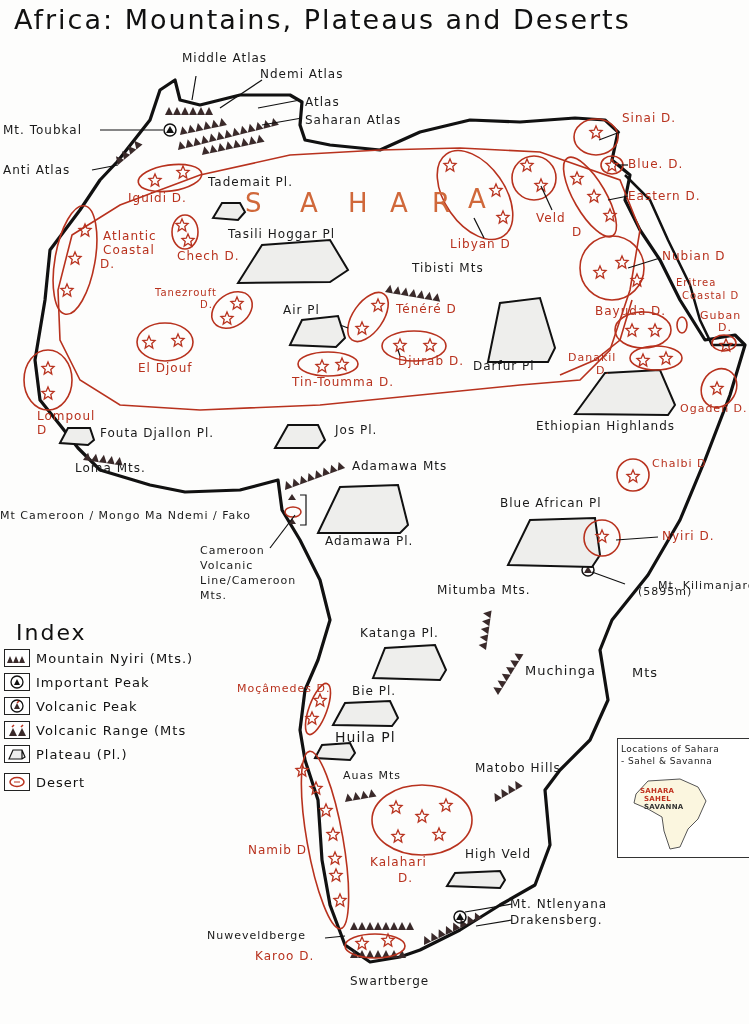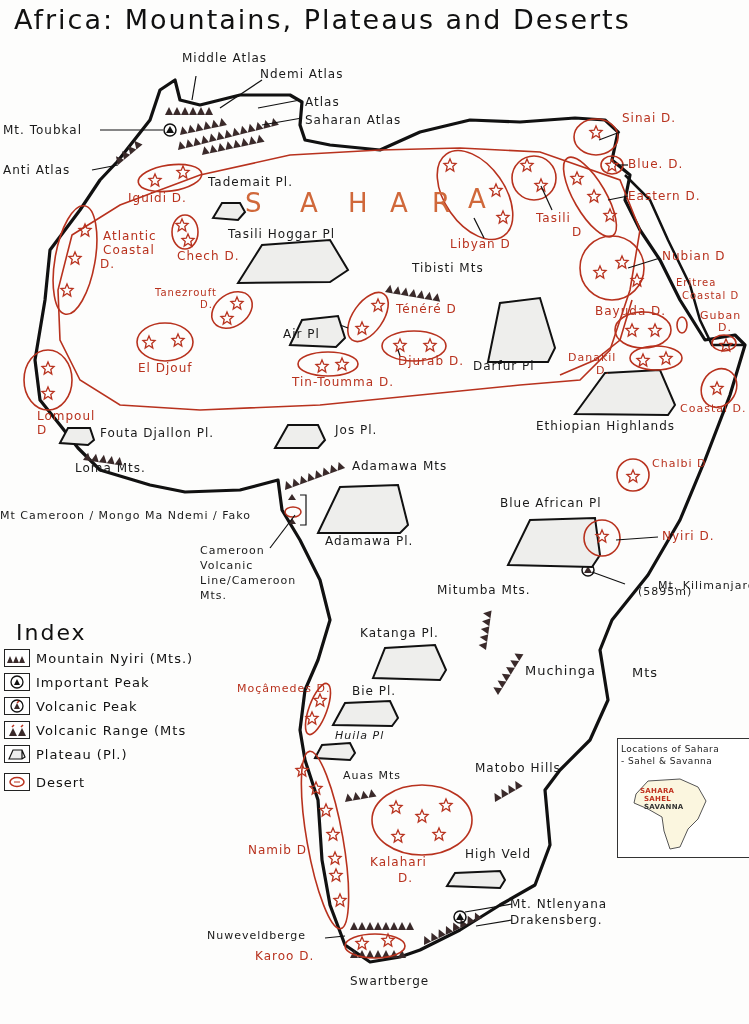--- a/index.html
+++ b/index.html
@@ -320,55 +320,55 @@
 
 <div class="lbl" style="left:182px;top:52px;">Middle Atlas</div>
 <div class="lbl" style="left:260px;top:68px;">Ndemi Atlas</div>
 <div class="lbl" style="left:305px;top:96px;">Atlas</div>
 <div class="lbl" style="left:305px;top:114px;">Saharan Atlas</div>
 <div class="lbl" style="left:3px;top:124px;">Mt. Toubkal</div>
 <div class="lbl" style="left:3px;top:164px;">Anti Atlas</div>
 <div class="lbl" style="left:208px;top:176px;">Tademait Pl.</div>
 <div class="lbl" style="left:228px;top:228px;">Tasili Hoggar Pl</div>
 <div class="lbl" style="left:412px;top:262px;">Tibisti Mts</div>
-<div class="lbl" style="left:283px;top:304px;margin-top:24px;">Air Pl</div>
+<div class="lbl" style="left:283px;top:304px;">Air Pl</div>
 <div class="lbl" style="left:473px;top:360px;">Darfur Pl</div>
 <div class="lbl" style="left:100px;top:427px;">Fouta Djallon Pl.</div>
 <div class="lbl" style="left:335px;top:424px;">Jos Pl.</div>
 <div class="lbl" style="left:75px;top:462px;">Loma Mts.</div>
 <div class="lbl" style="left:352px;top:460px;">Adamawa Mts</div>
 <div class="lbl" style="left:325px;top:535px;">Adamawa Pl.</div>
 <div class="lbl" style="left:0px;top:510px;font-size:11px;">Mt Cameroon / Mongo Ma Ndemi / Fako</div>
 <div class="lbl" style="left:200px;top:545px;font-size:11px;">Cameroon</div>
 <div class="lbl" style="left:200px;top:560px;font-size:11px;">Volcanic</div>
 <div class="lbl" style="left:200px;top:575px;font-size:11px;">Line/Cameroon</div>
 <div class="lbl" style="left:200px;top:590px;font-size:11px;">Mts.</div>
 <div class="lbl" style="left:536px;top:420px;">Ethiopian Highlands</div>
 <div class="lbl" style="left:500px;top:497px;">Blue African Pl</div>
 <div class="lbl" style="left:658px;top:580px;font-size:11px;">Mt. Kilimanjaro</div>
 <div class="lbl" style="left:638px;top:586px;font-size:11px;">(5895m)</div>
 <div class="lbl" style="left:437px;top:584px;">Mitumba Mts.</div>
 <div class="lbl" style="left:360px;top:627px;">Katanga Pl.</div>
 <div class="lbl" style="left:525px;top:664px;font-size:13px;">Muchinga</div>
 <div class="lbl" style="left:632px;top:666px;font-size:13px;">Mts</div>
 <div class="lbl" style="left:352px;top:685px;">Bie Pl.</div>
-<div class="lbl" style="left:335px;top:730px;font-size:11px;font-style:italic;">Huila Pl</div>
+<div class="lbl" style="left:335px;top:730px;font-size:14px;">Huila Pl</div>
 <div class="lbl" style="left:343px;top:770px;font-size:11px;">Auas Mts</div>
 <div class="lbl" style="left:475px;top:762px;">Matobo Hills</div>
 <div class="lbl" style="left:465px;top:848px;">High Veld</div>
 <div class="lbl" style="left:510px;top:898px;">Mt. Ntlenyana</div>
 <div class="lbl" style="left:510px;top:914px;">Drakensberg.</div>
 <div class="lbl" style="left:207px;top:930px;font-size:11px;">Nuweveldberge</div>
 <div class="lbl" style="left:350px;top:975px;">Swartberge</div>
 
 <div class="lbl red" style="left:622px;top:112px;">Sinai D.</div>
 <div class="lbl red" style="left:628px;top:158px;">Blue. D.</div>
 <div class="lbl red" style="left:628px;top:190px;">Eastern D.</div>
 <div class="lbl red" style="left:450px;top:238px;">Libyan D</div>
-<div class="lbl red" style="left:536px;top:212px;">Tasili</div>
+<div class="lbl red" style="left:536px;top:212px;">Veld</div>
 <div class="lbl red" style="left:572px;top:226px;">D</div>
 <div class="lbl red" style="left:128px;top:192px;">Iguidi D.</div>
 <div class="lbl red" style="left:103px;top:230px;">Atlantic</div>
 <div class="lbl red" style="left:103px;top:244px;">Coastal</div>
 <div class="lbl red" style="left:100px;top:258px;">D.</div>
 <div class="lbl red" style="left:177px;top:250px;">Chech D.</div>
 <div class="lbl red" style="left:155px;top:288px;font-size:10px;">Tanezrouft</div>
 <div class="lbl red" style="left:200px;top:300px;font-size:10px;">D.</div>
 <div class="lbl red" style="left:138px;top:362px;">El Djouf</div>
 <div class="lbl red" style="left:396px;top:303px;">Ténéré D</div>
@@ -377,21 +377,21 @@
 <div class="lbl red" style="left:37px;top:410px;">Lompoul</div>
 <div class="lbl red" style="left:37px;top:424px;">D</div>
 <div class="lbl red" style="left:662px;top:250px;">Nubian D</div>
 <div class="lbl red" style="left:676px;top:278px;font-size:10px;">Eritrea</div>
 <div class="lbl red" style="left:682px;top:291px;font-size:10px;">Coastal D</div>
 <div class="lbl red" style="left:595px;top:305px;">Bayuda D.</div>
 <div class="lbl red" style="left:700px;top:310px;font-size:11px;">Guban</div>
 <div class="lbl red" style="left:718px;top:322px;font-size:11px;">D.</div>
 <div class="lbl red" style="left:568px;top:352px;font-size:11px;">Danakil</div>
 <div class="lbl red" style="left:596px;top:365px;font-size:11px;">D.</div>
-<div class="lbl red" style="left:680px;top:403px;font-size:11px;">Coastal D.</div>
+<div class="lbl red" style="left:680px;top:403px;font-size:11px;">Ogaden D.</div>
 <div class="lbl red" style="left:652px;top:458px;font-size:11px;">Chalbi D</div>
 <div class="lbl red" style="left:662px;top:530px;">Nyiri D.</div>
 <div class="lbl red" style="left:237px;top:683px;font-size:11px;">Moçâmedes D.</div>
 <div class="lbl red" style="left:248px;top:844px;">Namib D</div>
 <div class="lbl red" style="left:370px;top:856px;">Kalahari</div>
 <div class="lbl red" style="left:398px;top:872px;">D.</div>
 <div class="lbl red" style="left:255px;top:950px;">Karoo D.</div>
 
 <div class="index-title">Index</div>
 

